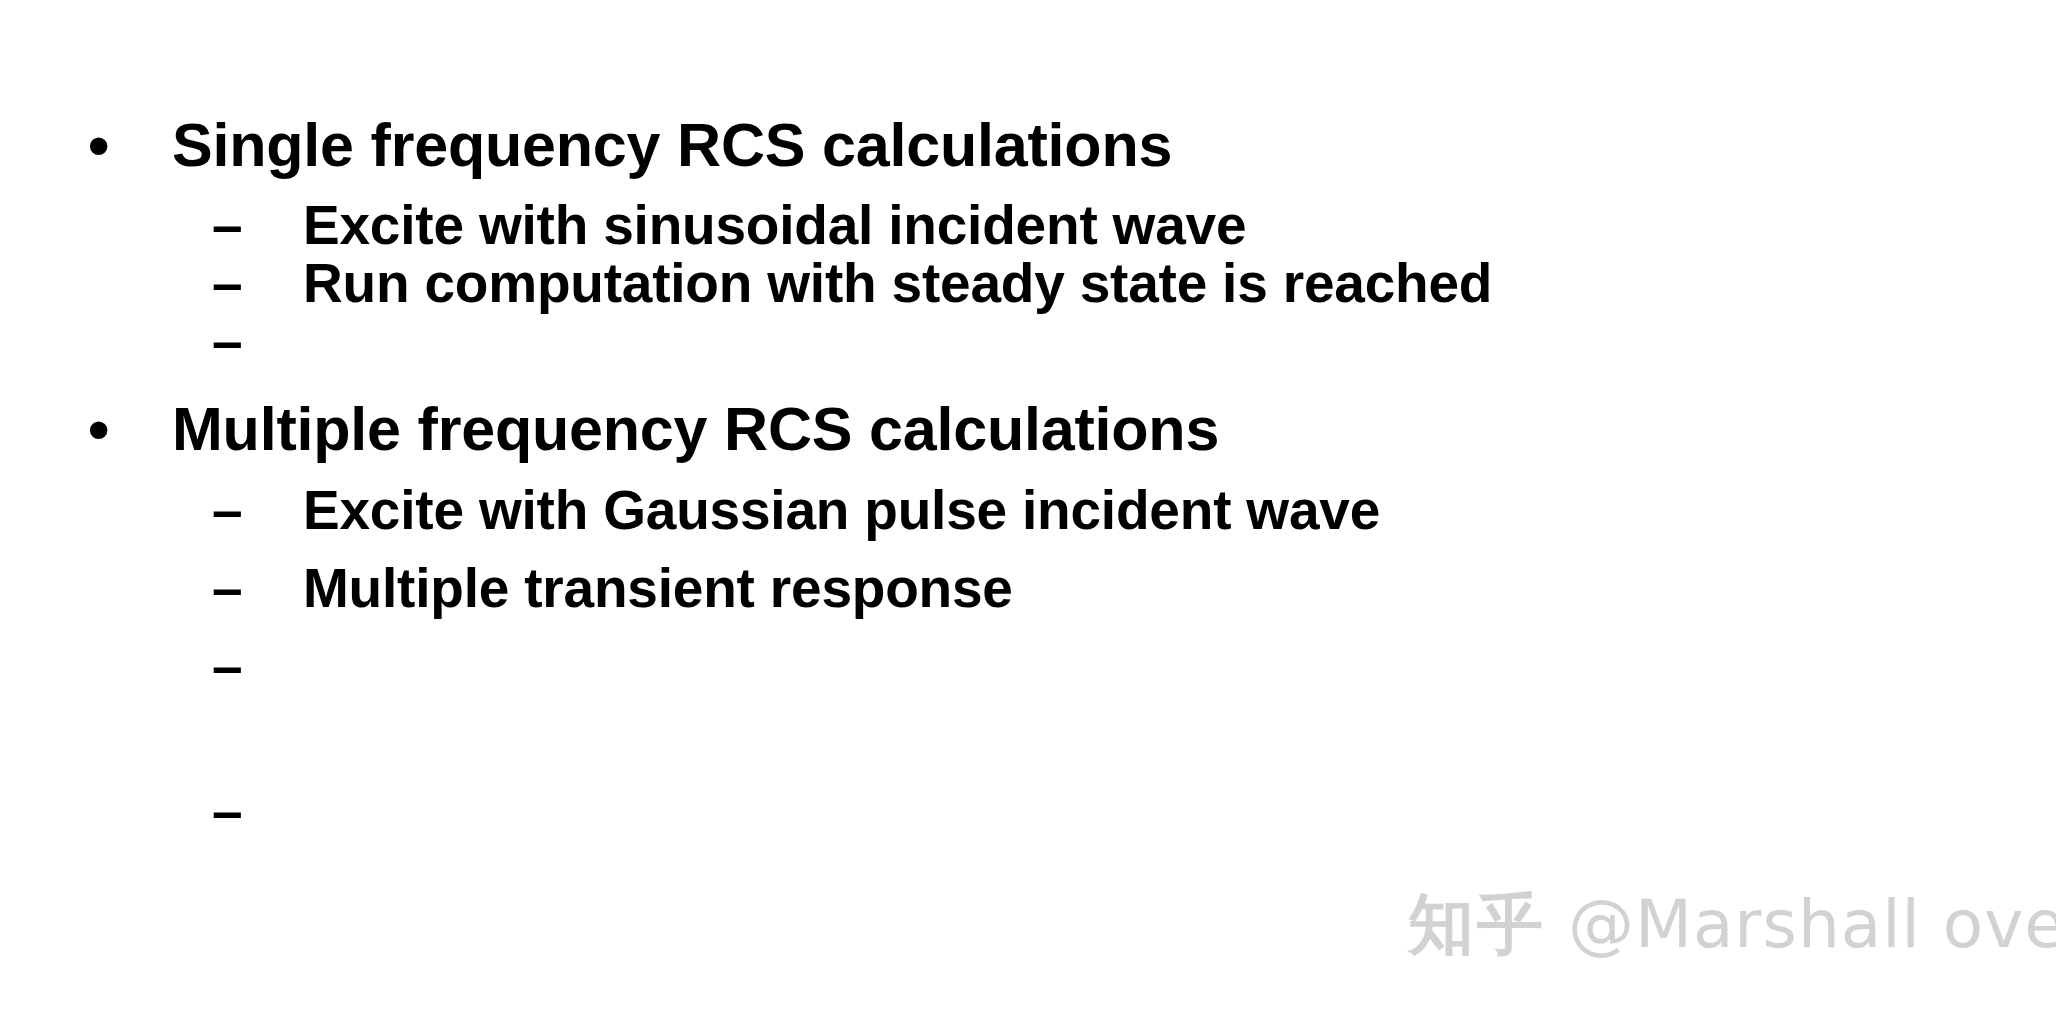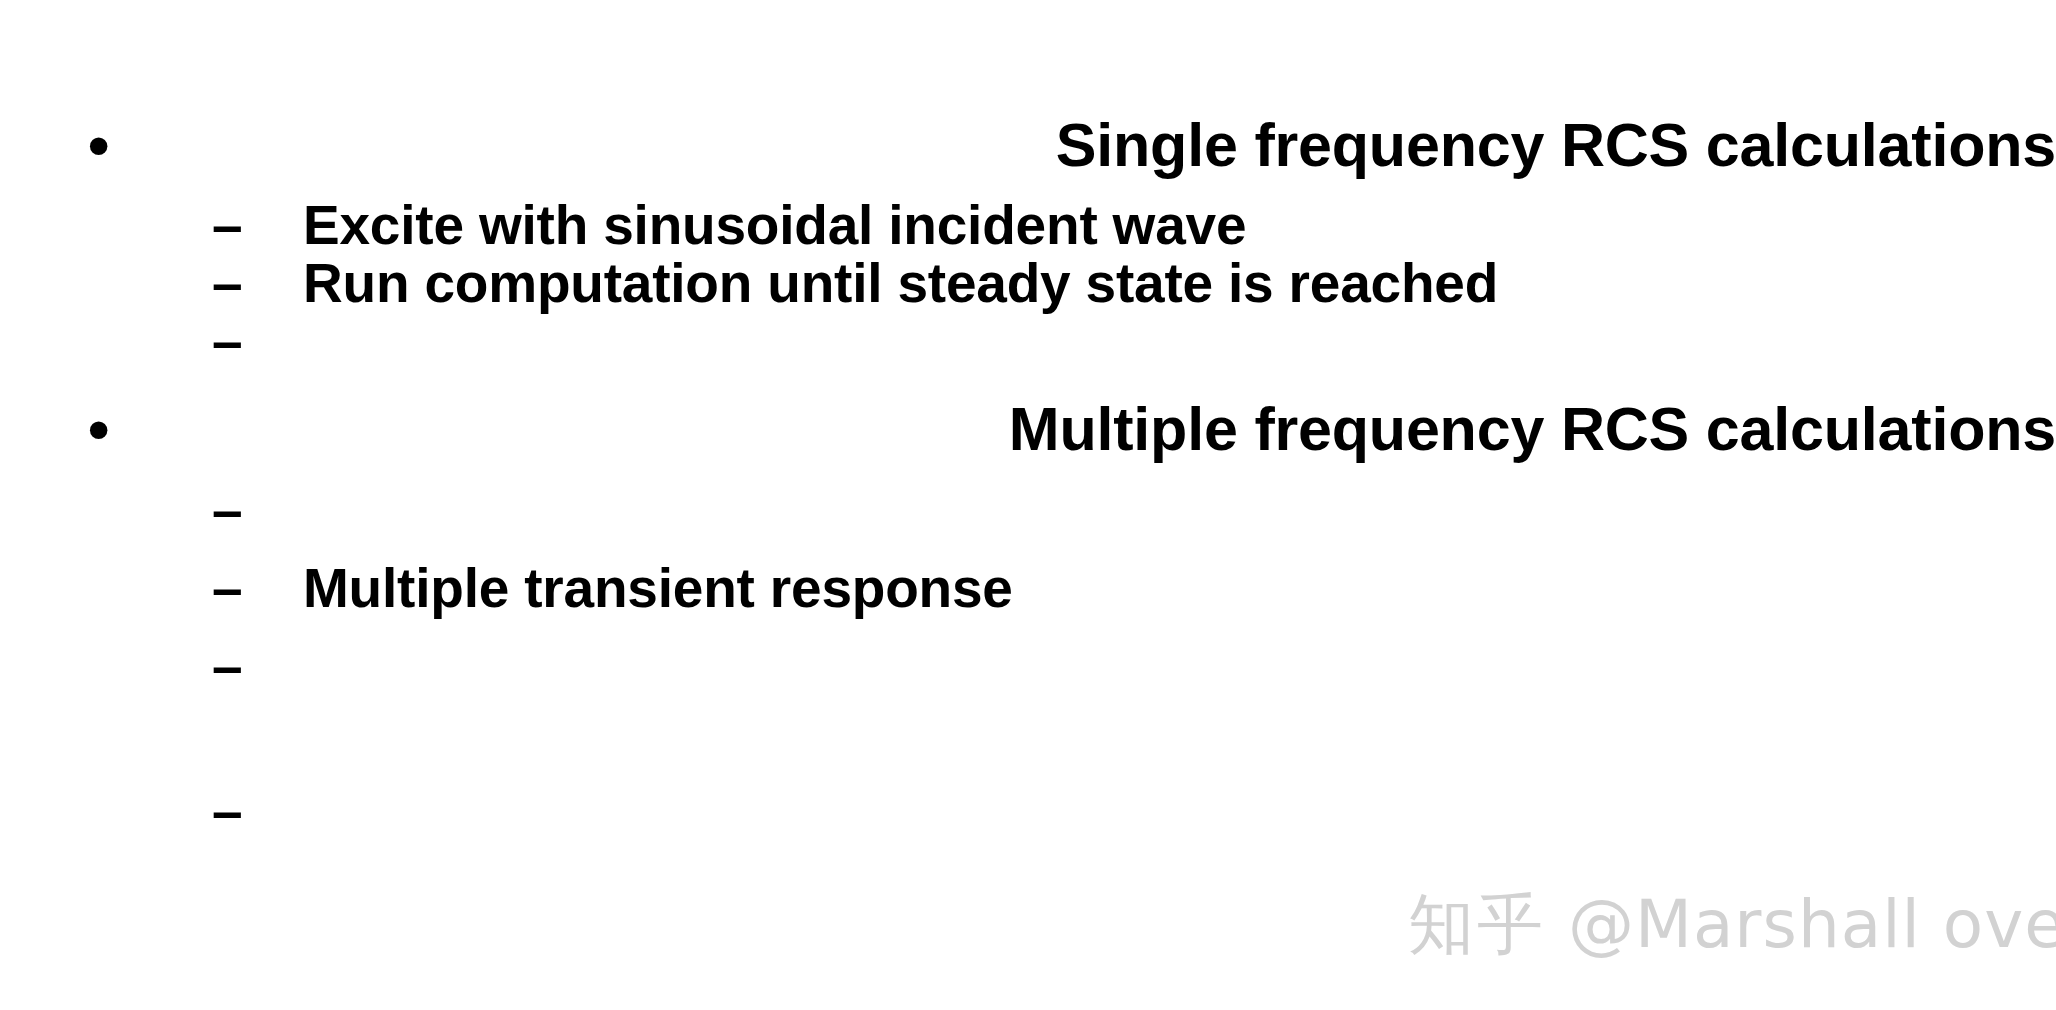--- a/index.html
+++ b/index.html
@@ -54,21 +54,20 @@
     left: 88px;
     top: 0;
     width: 40px;
     font-size: 61px;
     line-height: 74px;
     font-weight: bold;
     color: #000000;
   }
   .lvl1 .txt {
     display: block;
-    text-align: right;
   }
 
   
   .lvl2 {
     padding-left: 303px;
     font-size: 55px;
     line-height: 67px;
     letter-spacing: -0.2px;
     padding-right: 120px;
   }
@@ -104,20 +103,21 @@
     color: #d2d2d2;
     white-space: nowrap;
     font-family: "DejaVu Sans", "Liberation Sans", sans-serif;
     letter-spacing: 1px;
     pointer-events: none;
     z-index: 1;
   }
   #watermark .wm-cjk {
     font-family: "DejaVu Sans", sans-serif;
     letter-spacing: 3px;
+    font-weight: bold;
   }
 
   
   .body-list { z-index: 2; }
   .row { z-index: 2; }
 </style>
 </head>
 <body>
 
 <div id="slide">
@@ -138,40 +138,41 @@
     <div class="row" style="top:192px;">
       <div class="line lvl2">
         <span class="marker">–</span>
         <span class="txt">Excite with sinusoidal incident wave</span>
       </div>
     </div>
 
     <div class="row" style="top:250px;">
       <div class="line lvl2">
         <span class="marker">–</span>
-        <span class="txt">Run computation until steady state is reached</span>
+        <span class="txt">Run computation with steady state is reached</span>
       </div>
     </div>
 
     <div class="row" style="top:308px;">
       <div class="line lvl2">
         <span class="marker">–</span>
       </div>
     </div>
 
     <div class="row" style="top:392px;">
       <div class="line lvl1">
         <span class="marker">•</span>
         <span class="txt">Multiple frequency RCS calculations</span>
       </div>
     </div>
 
     <div class="row" style="top:477px;">
       <div class="line lvl2">
         <span class="marker">–</span>
+        <span class="txt">Excite with Gaussian pulse incident wave</span>
       </div>
     </div>
 
     <div class="row" style="top:555px;">
       <div class="line lvl2">
         <span class="marker">–</span>
         <span class="txt">Multiple transient response</span>
       </div>
     </div>
 

